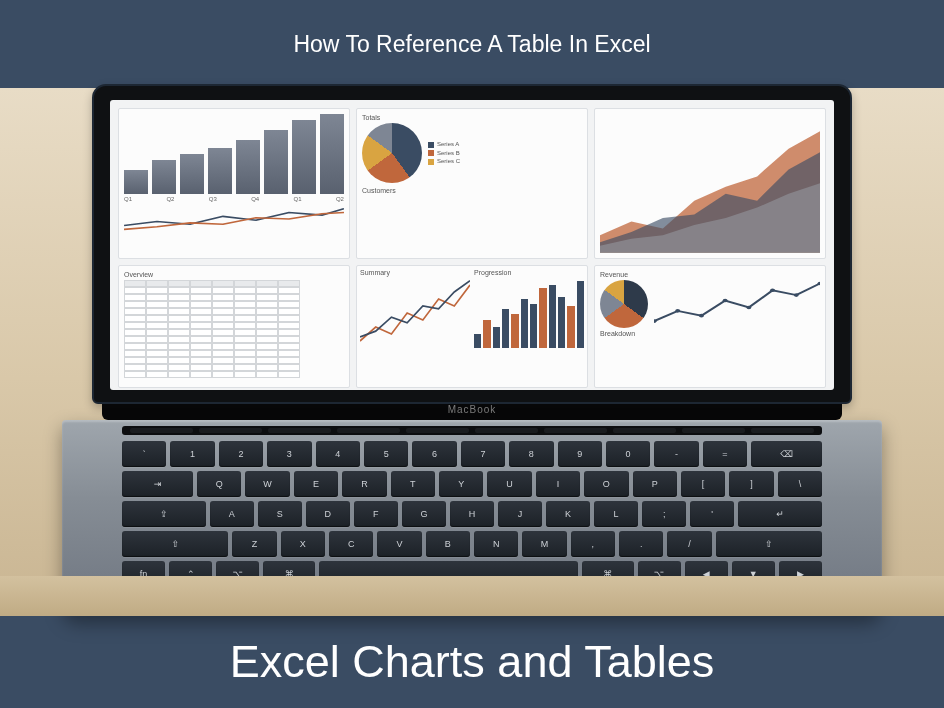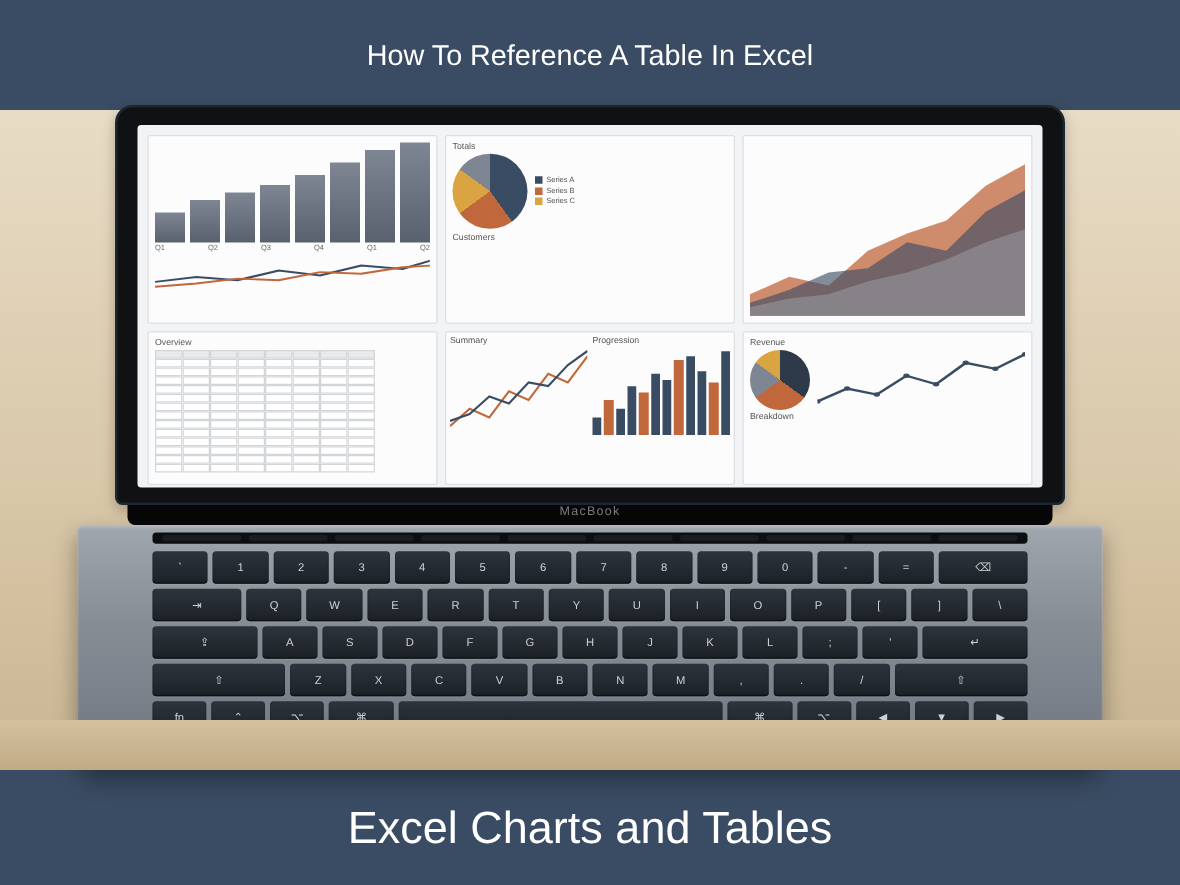--- a/index.html
+++ b/index.html
@@ -5,21 +5,21 @@
   * { margin: 0; padding: 0; box-sizing: border-box; }
   body { width: 944px; height: 708px; font-family: -apple-system, "Segoe UI", sans-serif; overflow: hidden; background: #e0d4c0; }
 
   .header, .footer {
     background: #3a4c63;
     color: #fff;
     display: flex; align-items: center; justify-content: center;
     width: 100%;
   }
   .header { height: 88px; font-size: 23px; font-weight: 400; }
-  .footer { height: 92px; font-size: 36px; font-weight: 400; }
+  .footer { height: 92px; font-size: 45px; font-weight: 400; }
 
   .stage {
     height: 528px;
     background: linear-gradient(180deg, #e8dcc6 0%, #d9c8a9 55%, #c9b592 100%);
     position: relative;
     display: flex; justify-content: center; align-items: flex-start;
   }
 
   .desk-edge {
     position: absolute; left: 0; right: 0; bottom: 0; height: 40px;

